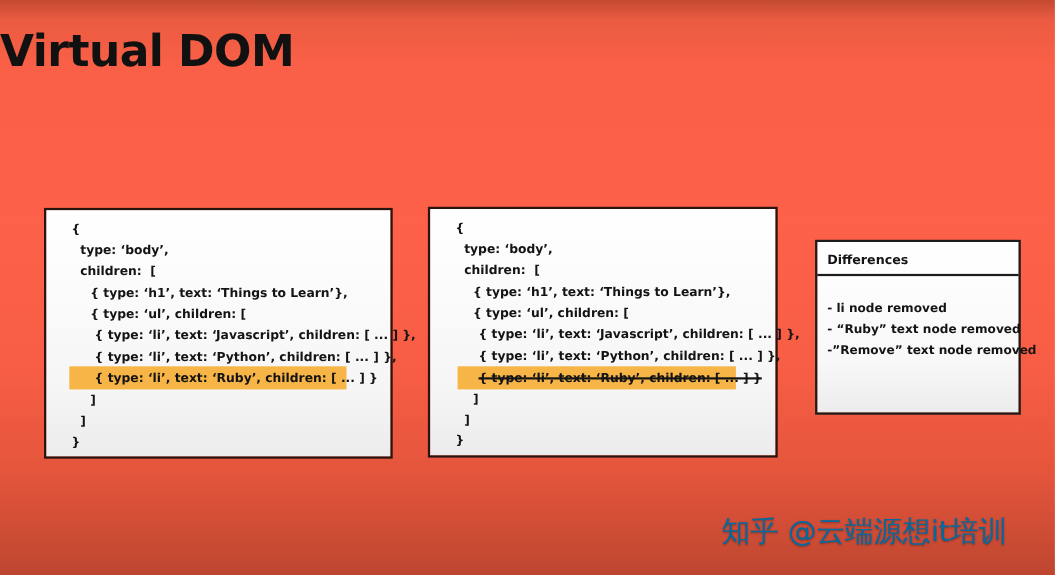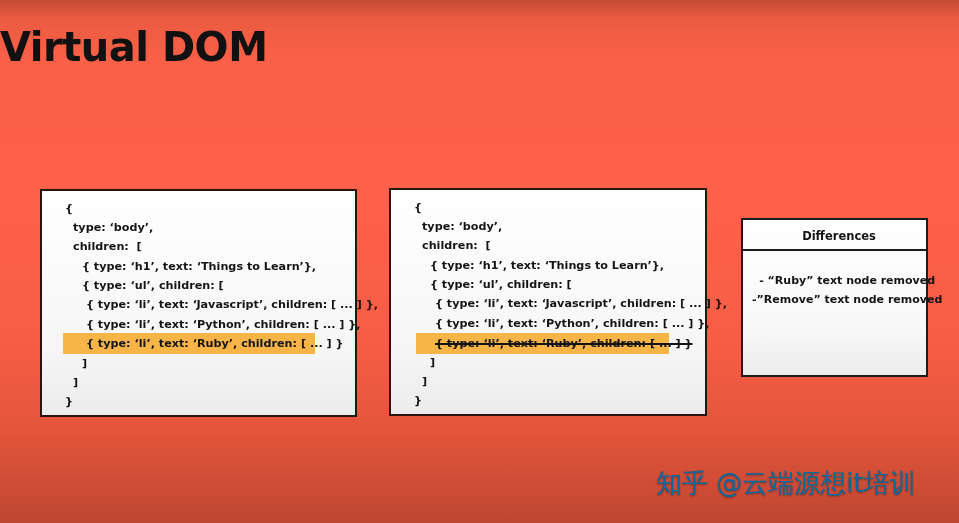--- a/index.html
+++ b/index.html
@@ -20,21 +20,21 @@
     }
     .left-box { left: 40px; top: 189px; width: 317px; height: 228px; }
     .right-box { left: 389px; top: 188px; width: 318px; height: 228px; }
     .line { position: absolute; white-space: pre; line-height: 19px; height: 19px; }
     .hl { position: absolute; background: #f7b548; height: 21px; }
     .strike { text-decoration: line-through; text-decoration-thickness: 1.5px; }
     .diff-box {
       position: absolute; left: 741px; top: 218px; width: 187px; height: 159px;
       border: 2px solid #1c1c1c; box-sizing: border-box;
       background: linear-gradient(to bottom, #ffffff 0%, #f8f8f8 70%, #ececec 100%);
-      font-family: "DejaVu Sans", sans-serif; font-weight: bold; font-size: 11px; color: #141414; text-align: center;
+      font-family: "DejaVu Sans", sans-serif; font-weight: bold; font-size: 11px; color: #141414;
     }
     .diff-header { height: 31px; border-bottom: 2px solid #1c1c1c; box-sizing: border-box; padding: 9px 0 0 9px; font-size: 11.5px; }
     .diff-list { position: absolute; left: 9px; top: 52px; }
     .diff-item { height: 18.8px; line-height: 18.8px; white-space: nowrap; }
     .watermark {
       position: absolute; left: 656px; top: 466px; font-size: 26px; color: #0369a1;
       font-family: "DejaVu Sans", sans-serif; text-shadow: 0 1px 2px rgba(0,0,0,0.35); white-space: nowrap;
     }
   </style>
 </head>
@@ -68,18 +68,19 @@
   <div class="line" style="left:44px; top:124px;">{ type: ‘li’, text: ‘Python’, children: [ ... ] },</div>
   <div class="line strike" style="left:44px; top:144px;">{ type: ‘li’, text: ‘Ruby’, children: [ ... ] }</div>
   <div class="line" style="left:39px; top:163px;">]</div>
   <div class="line" style="left:31px; top:182px;">]</div>
   <div class="line" style="left:23px; top:201px;">}</div>
 </div>
 
 <div class="diff-box">
   <div class="diff-header">Differences</div>
   <div class="diff-list">
+    <div class="diff-item">- li node removed</div>
     <div class="diff-item">- “Ruby” text node removed</div>
     <div class="diff-item">-”Remove” text node removed</div>
   </div>
 </div>
 
 <div class="watermark">知乎 @云端源想it培训</div>
 
 </body></html>

